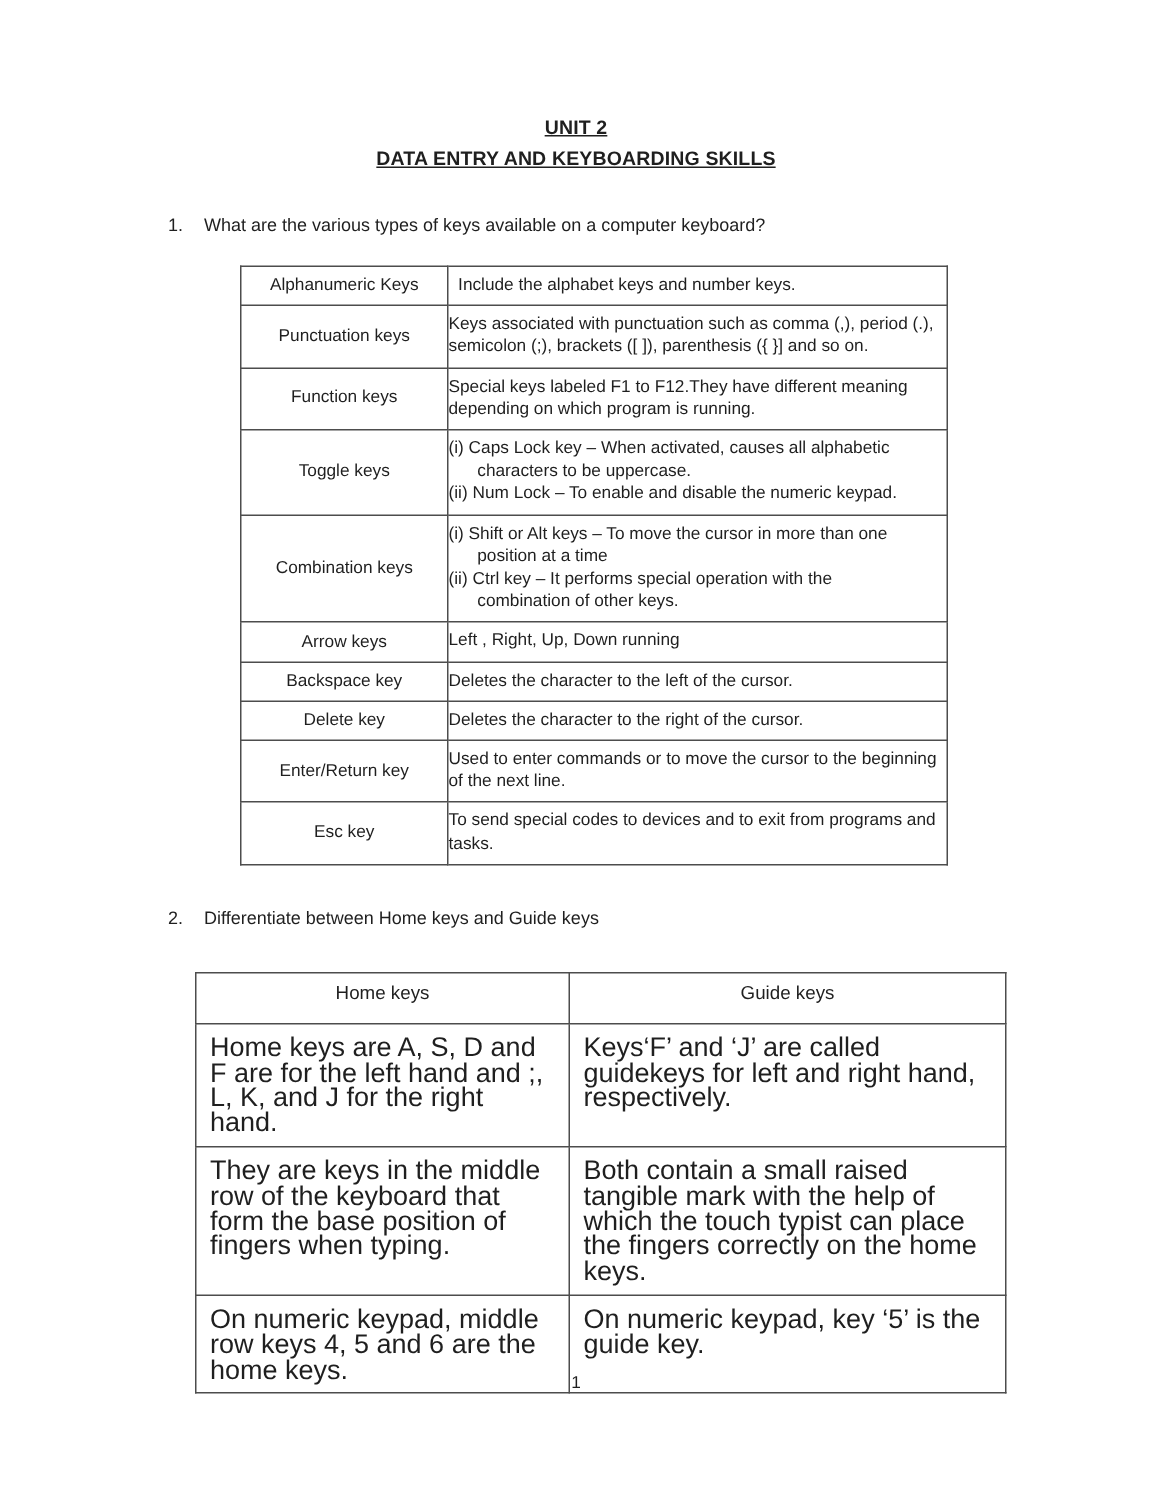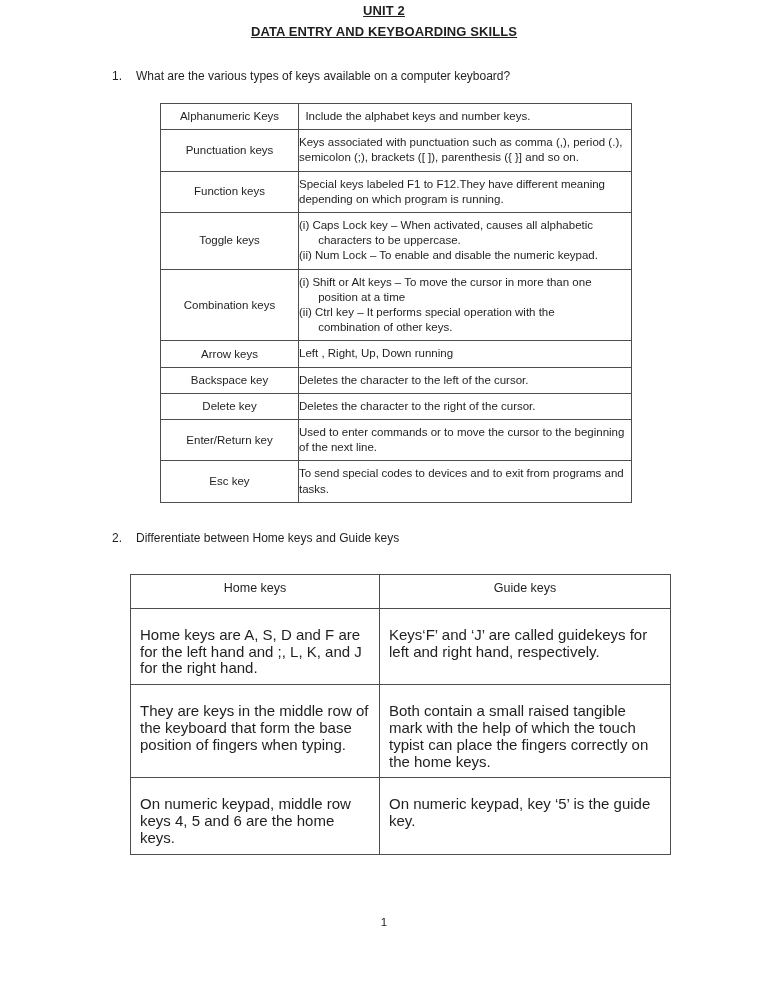--- a/index.html
+++ b/index.html
@@ -9,20 +9,21 @@
   }
   body {
     width: 768px;
     height: 994px;
     position: relative;
     font-family: "Liberation Sans", sans-serif;
     color: #1f1f1f;
     overflow: hidden;
   }
   .doc-title {
+    margin-top: 74px;
     text-align: center;
   }
   .title-line {
     font-size: 13px;
     font-weight: 700;
     text-decoration: underline;
     line-height: 21px;
     letter-spacing: 0.1px;
   }
   .question {
@@ -78,23 +79,23 @@
     text-align: center;
     font-weight: 400;
     font-size: 12.5px;
     line-height: 17px;
     vertical-align: top;
     padding: 5px 9px 11px 9px;
   }
   .compare-table .head-cell.col2 { width: 272px; }
   .compare-table .body-cell {
     vertical-align: top;
-    font-size: 15px;
+    font-size: 18px;
     line-height: 16.8px;
-    padding: 18px 9px 7px 9px;
+    padding: 7px 9px 7px 9px;
     word-wrap: break-word;
     border-radius: 17px;
   }
   .page-footer {
     position: absolute;
     bottom: 66px;
     left: 0;
     width: 100%;
     text-align: center;
     font-size: 11.5px;

